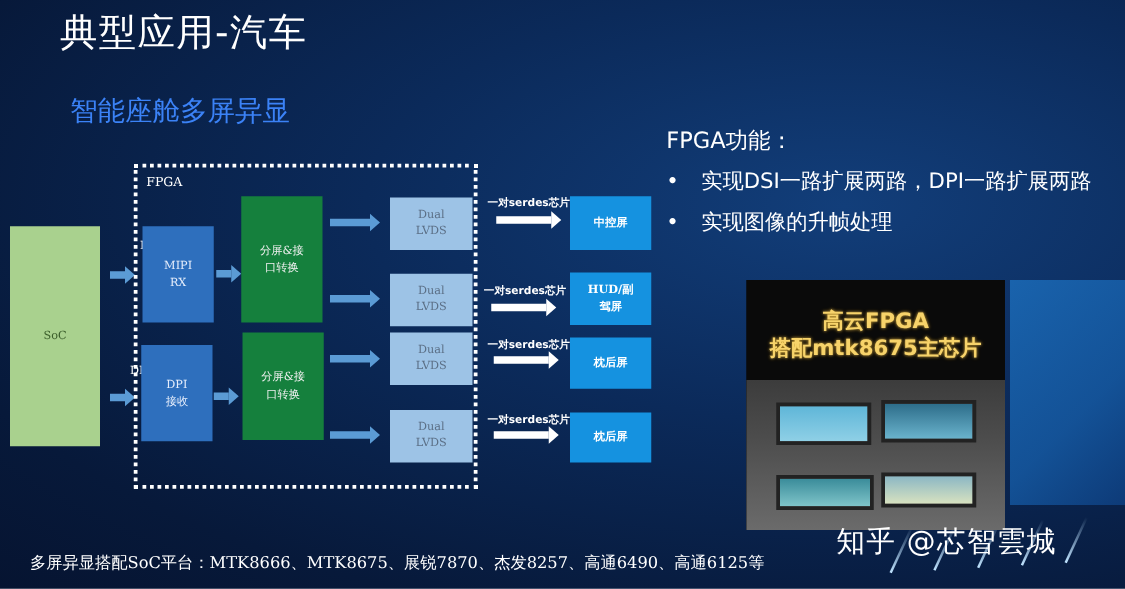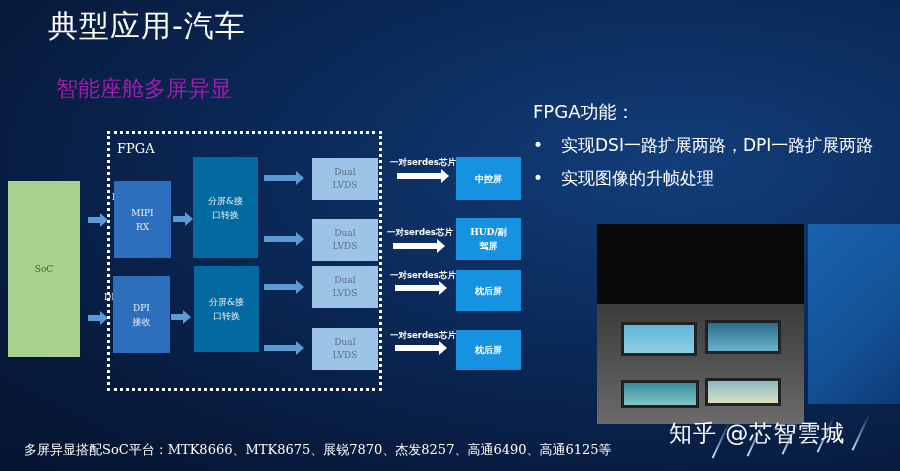--- a/index.html
+++ b/index.html
@@ -4,27 +4,27 @@
 <style>
   html, body { margin:0; padding:0; }
   body {
     width:900px; height:471px; position:relative; overflow:hidden;
     font-family: "DejaVu Sans", "Liberation Sans", sans-serif;
     background: radial-gradient(ellipse at 75% 35%, #123e7a 0%, #0b2a5a 40%, #07193a 80%, #061431 100%);
     color:#fff;
   }
   .abs { position:absolute; }
   .title { left:48px; top:6px; font-size:30px; letter-spacing:1px; color:#ffffff; }
-  .subtitle { left:56px; top:74px; font-size:22px; color:#a21caf; }
+  .subtitle { left:56px; top:74px; font-size:22px; color:#3b82f6; }
   .fpga-frame { left:107px; top:131px; width:275px; height:260px; border:3px dotted #ffffff; box-sizing:border-box; }
-  .fpga-label { left:117px; top:141px; font-size:13px; font-family:"DejaVu Serif", serif; color:#fff; }
+  .fpga-label { left:117px; top:141px; font-size:10px; font-family:"DejaVu Serif", serif; color:#fff; }
   .box { display:flex; align-items:center; justify-content:center; text-align:center; flex-direction:column; box-sizing:border-box; font-family:"DejaVu Serif", serif; }
   .soc { left:8px; top:181px; width:72px; height:176px; background:#a9d18e; color:#3a5d2a; font-size:9px; }
   .rx { width:57px; background:#2e6fbd; color:#e6eefc; font-size:9px; line-height:14px; }
-  .conv { width:65px; background:#0369a1; color:#f0f0f0; font-size:9px; line-height:14px; }
+  .conv { width:65px; background:#15803d; color:#f0f0f0; font-size:9px; line-height:14px; }
   .lvds { width:66px; height:42px; background:#9dc3e6; color:#5b6f86; font-size:9px; line-height:13px; }
   .screen { width:65px; height:42px; background:#1592e0; color:#ffffff; font-size:9px; line-height:14px; font-weight:bold; }
   .arrow { height:10px; }
   .arrow .shaft { position:absolute; left:0; top:2px; height:6px; background:#5b9bd5; }
   .arrow .head { position:absolute; top:-2px; width:0; height:0; border-top:7px solid transparent; border-bottom:7px solid transparent; border-left:8px solid #5b9bd5; }
   .warrow .shaft { background:#ffffff; }
   .warrow .head { border-left-color:#ffffff; }
   .io-label { font-size:9px; font-family:"DejaVu Serif", serif; color:#fff;margin-left:24px; }
   .serdes-label { font-size:8.5px; color:#fff; font-weight:bold; white-space:nowrap; }
   .func-title { left:533px; top:100px; font-size:18px; color:#fff; }
@@ -172,20 +172,24 @@
   </div>
 </div>
 
 <div class="abs func-title">FPGA功能：</div>
 <ul class="abs bullets">
   <li>实现DSI一路扩展两路，DPI一路扩展两路</li>
   <li>实现图像的升帧处理</li>
 </ul>
 
 <div class="abs photo">
+  <div class="photo-cap">
+    <div>高云FPGA</div>
+    <div>搭配mtk8675主芯片</div>
+  </div>
   <div class="photo-rig">
     <div class="panel" style="left:24px;top:18px;width:76px;height:34px;background:linear-gradient(#5fb6d8,#8fd0e6);"></div>
     <div class="panel" style="left:108px;top:16px;width:76px;height:34px;background:linear-gradient(#2d6d8a,#6ab3cc);"></div>
     <div class="panel" style="left:24px;top:76px;width:78px;height:28px;background:linear-gradient(#3a8c9a,#7fc4c9);"></div>
     <div class="panel" style="left:108px;top:74px;width:76px;height:28px;background:linear-gradient(#8bb7c4,#d8e2c0);"></div>
   </div>
 </div>
 
 <div class="abs watermark">知乎 @芯智雲城</div>
 <div class="abs footer">多屏异显搭配SoC平台：MTK8666、MTK8675、展锐7870、杰发8257、高通6490、高通6125等</div>

